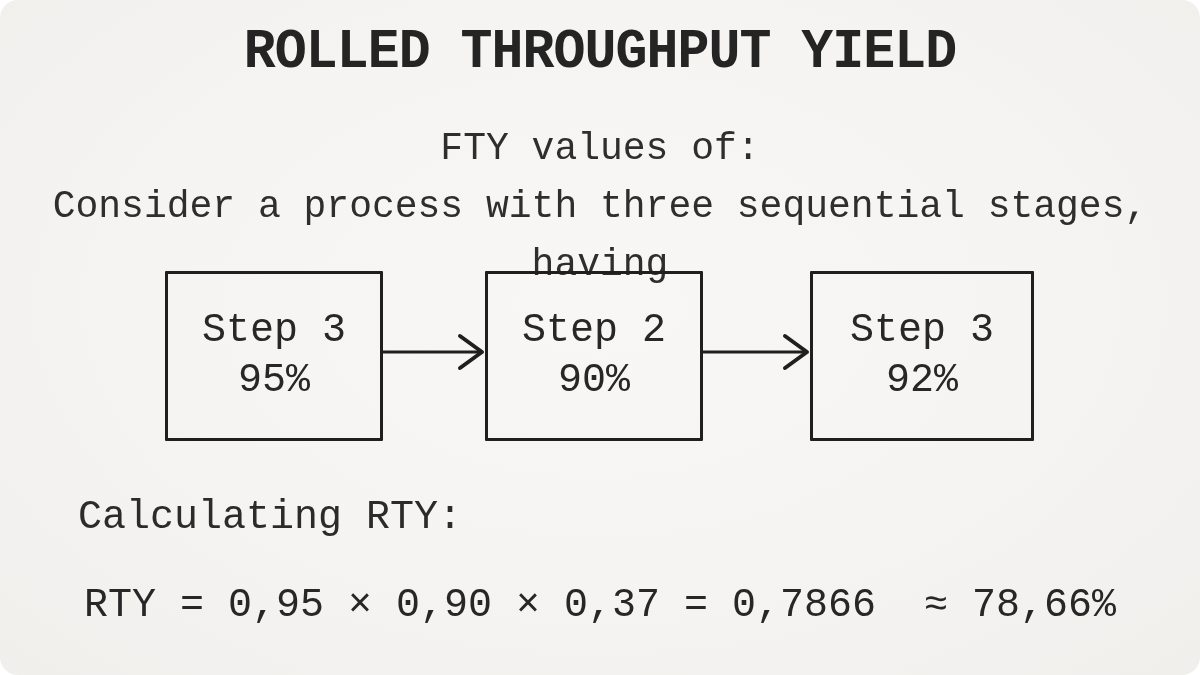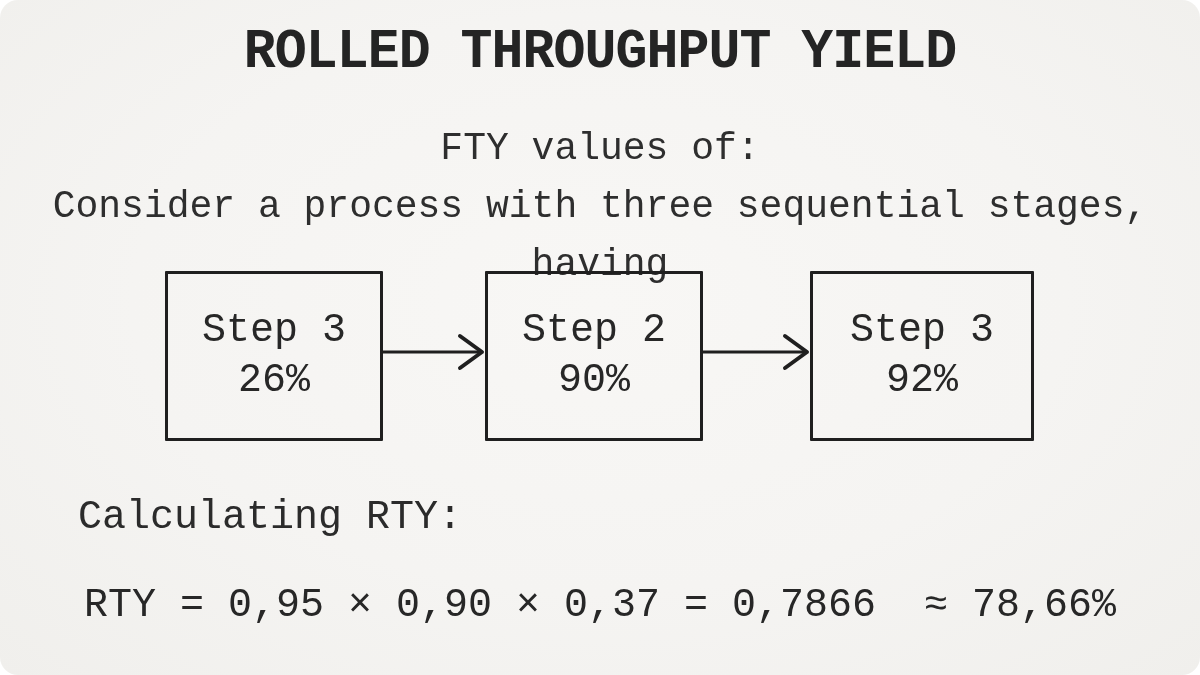--- a/index.html
+++ b/index.html
@@ -93,21 +93,21 @@
 
   <div class="title">ROLLED THROUGHPUT YIELD</div>
 
   <div class="subtitle">
     <div>FTY values of:</div>
     <div>Consider a process with three sequential stages, having</div>
   </div>
 
   <div class="step-box step-box-1">
     <span>Step 3</span>
-    <span>26%</span>
+    <span>95%</span>
   </div>
 
   <svg class="arrow arrow-1" width="106" height="48" viewBox="0 0 106 48">
     <line x1="1" y1="24" x2="98" y2="24" stroke="#1f1f1f" stroke-width="3" stroke-linecap="round"></line>
     <polyline points="79,8 101,24 79,40" fill="none" stroke="#1f1f1f" stroke-width="4" stroke-linecap="round" stroke-linejoin="round"></polyline>
   </svg>
 
   <div class="step-box step-box-2">
     <span>Step 2</span>
     <span>90%</span>

